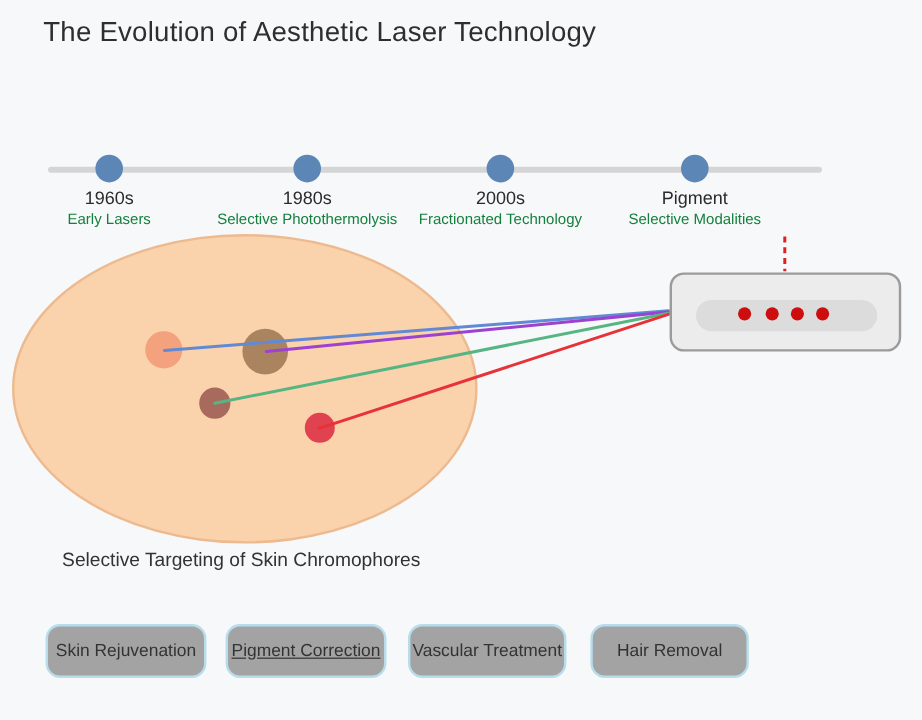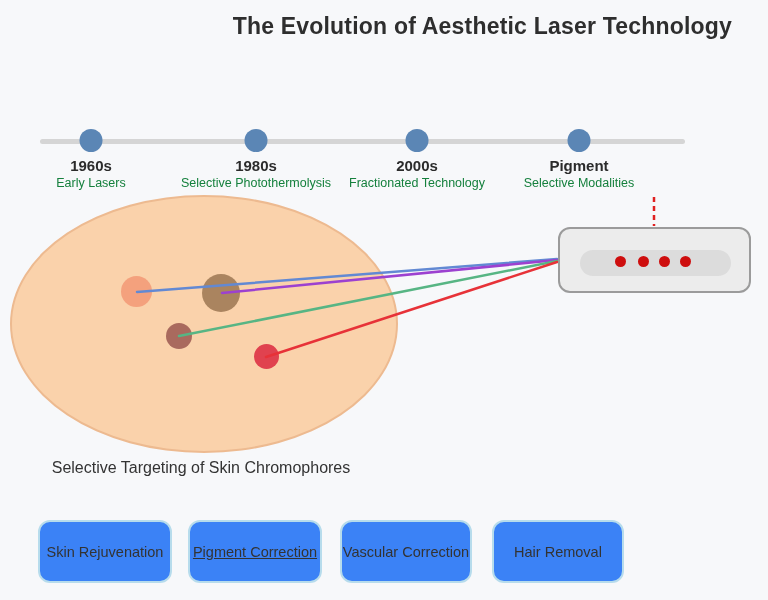--- a/index.html
+++ b/index.html
@@ -3,38 +3,39 @@
 <meta charset="utf-8">
 <style>
   * { margin:0; padding:0; box-sizing:border-box; }
   html,body { width:768px; height:600px; }
   body { font-family:"Liberation Sans", sans-serif; background:#f7f8fa; overflow:hidden; }
   .stage { position:relative; width:768px; height:600px; background:#f7f8fa; }
 
   
   .page-title {
     position:absolute; top:13px; left:0; right:36px;
-    text-align:right; font-size:23px; font-weight:bold; color:#2e2e2e;
+    text-align:left; font-size:23px; font-weight:normal; color:#2e2e2e;
     letter-spacing:0.2px;
+    padding-left:36px;
   }
 
   
   .timeline-bar {
     position:absolute; left:40px; top:139px; width:645px; height:5px;
     background:#d5d5d5; border-radius:3px;
   }
   .milestone { position:absolute; top:129px; width:0; }
   .m1 { left:91px; } .m2 { left:256px; } .m3 { left:417px; } .m4 { left:579px; }
   .milestone .dot {
     position:absolute; left:0; top:0; width:23px; height:23px; border-radius:50%;
     background:#5b86b5; transform:translateX(-50%);
   }
   .milestone .year {
     position:absolute; left:0; top:28px; transform:translateX(-50%);
-    white-space:nowrap; font-size:15px; font-weight:700; color:#2b2b2b;
+    white-space:nowrap; font-size:15px; font-weight:400; color:#2b2b2b;
   }
   .milestone .sub {
     position:absolute; left:0; top:47px; transform:translateX(-50%);
     white-space:nowrap; font-size:12.5px; color:#15803d;
   }
 
   
   .skin-ellipse {
     position:absolute; left:10px; top:195px; width:388px; height:258px;
     background:#fad2ab; border:2px solid #edba90; border-radius:50%;
@@ -68,22 +69,22 @@
   }
 
   
   .skin-caption {
     position:absolute; left:201px; top:459px; transform:translateX(-50%);
     white-space:nowrap; font-size:16px; color:#333;
   }
 
   
   .treatment-btn {
-    position:absolute; top:520px; height:63px; border-radius:12px;
-    background:#3b82f6; border:2px solid #b7dcec; color:#333;
+    position:absolute; top:520px; height:45px; border-radius:12px;
+    background:#a3a3a3; border:2px solid #b7dcec; color:#333;
     font-size:14.5px; font-family:"Liberation Sans", sans-serif;
     display:flex; align-items:center; justify-content:center;
     cursor:pointer; white-space:nowrap;
   }
   .b1 { left:38px;  width:134px; }
   .b2 { left:188px; width:134px;text-decoration:underline; }
   .b3 { left:340px; width:132px; }
   .b4 { left:492px; width:132px; }
 </style>
 </head>
@@ -135,16 +136,16 @@
     <div class="laser-dot ld1"></div>
     <div class="laser-dot ld2"></div>
     <div class="laser-dot ld3"></div>
     <div class="laser-dot ld4"></div>
   </div>
 
   <div class="skin-caption">Selective Targeting of Skin Chromophores</div>
 
   <button class="treatment-btn b1">Skin Rejuvenation</button>
   <button class="treatment-btn b2">Pigment Correction</button>
-  <button class="treatment-btn b3">Vascular Correction</button>
+  <button class="treatment-btn b3">Vascular Treatment</button>
   <button class="treatment-btn b4">Hair Removal</button>
 
 </div>
 
 </body></html>

